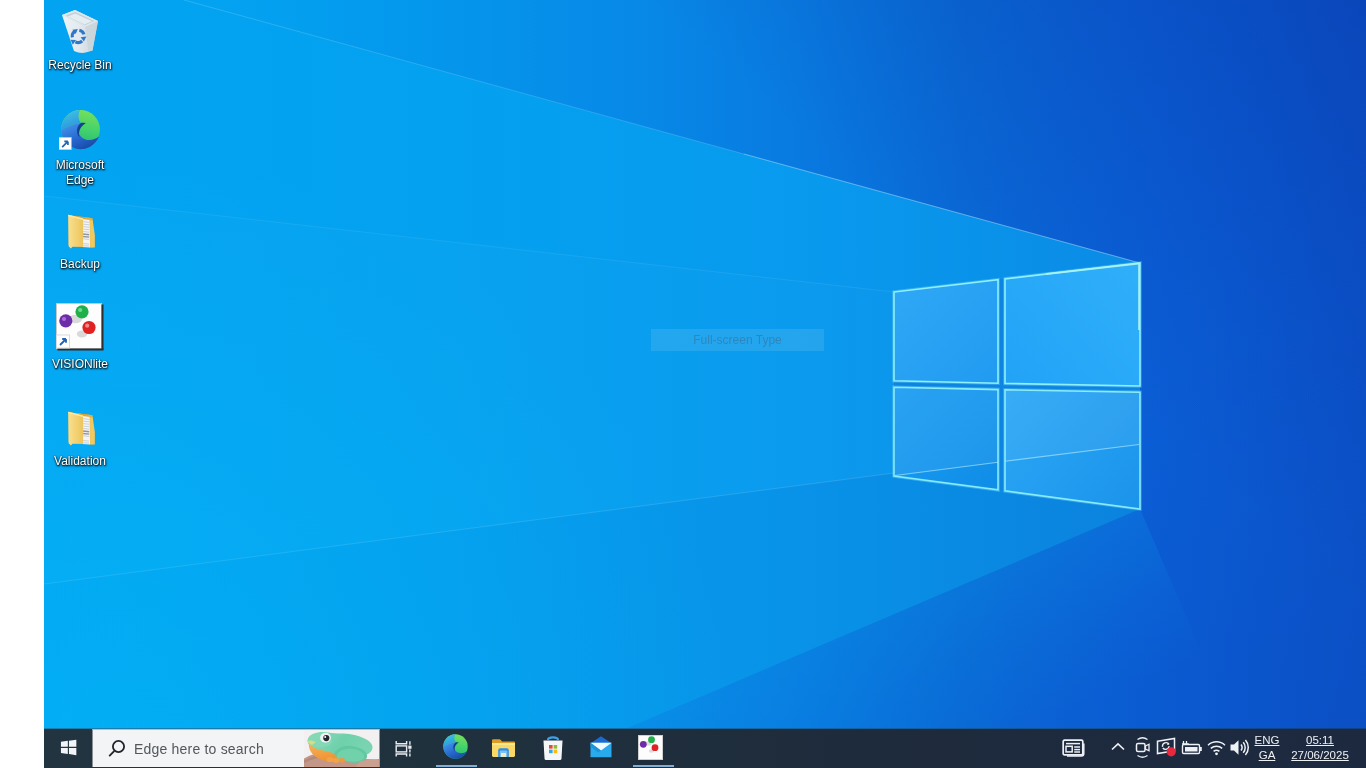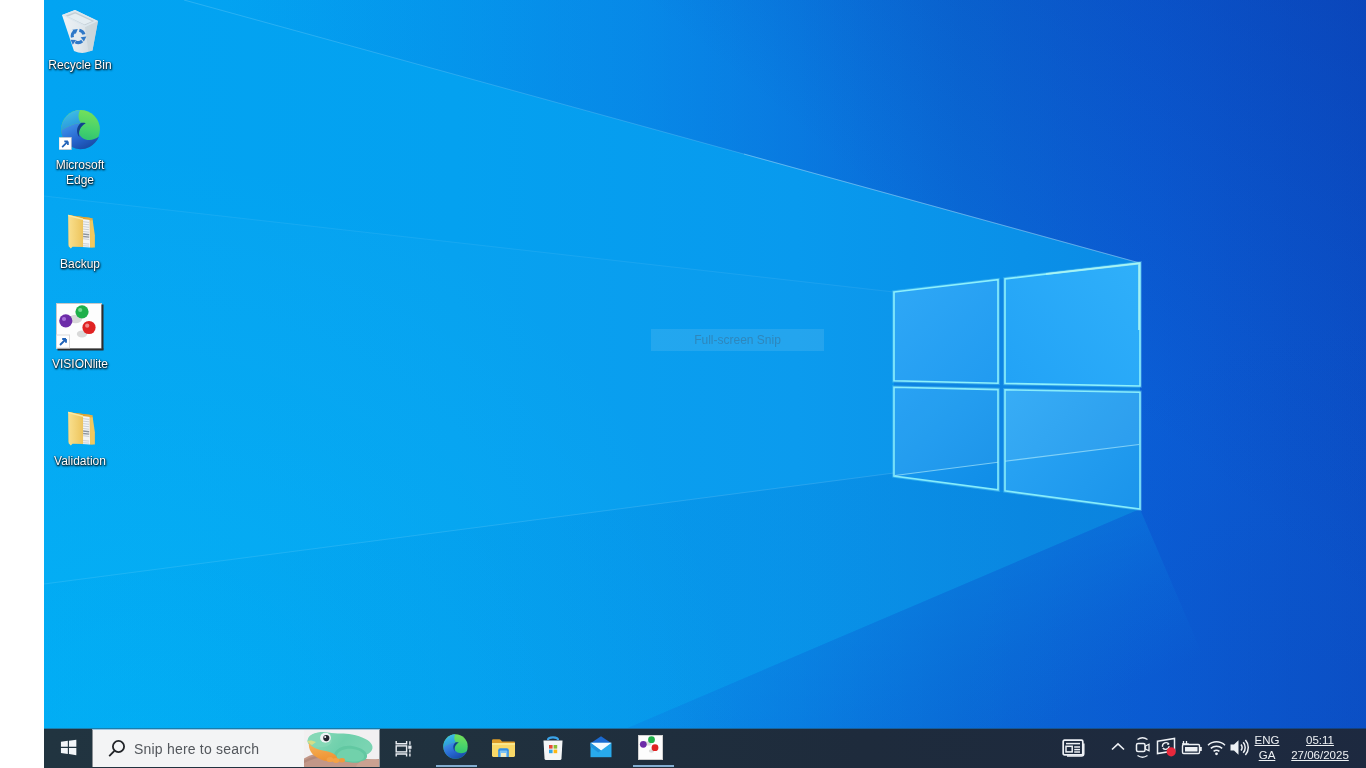--- a/index.html
+++ b/index.html
@@ -269,40 +269,40 @@
     <line x1="27.5" y1="28.6" x2="34.5" y2="29.4"></line>
     <line x1="27.5" y1="31.4" x2="34.5" y2="32.1"></line>
   </g>
   <polygon points="35.5,13 38.5,12.8 41,30 41,44 35.5,44" fill="#f1c95f"></polygon>
   <polygon points="10.5,6.5 27.5,10.8 27.5,43.5 15.5,43.2 13.5,45.2 11,42.5" fill="url(#fcov2)"></polygon>
   <polygon points="10.5,6.5 27.5,10.8 27.5,12.6 10.7,8.3" fill="#fbe9a4"></polygon>
 </svg>
 <div class="lbl" style="margin-top:5.5px;">Validation</div>
 </div>
 
-<div id="snip">Full-screen Snip</div>
+<div id="snip">Full-screen Type</div>
 
 <div id="taskbar">
   <div style="position:absolute;left:0;top:0;width:1366px;height:1px;background:linear-gradient(90deg,#1a7fae 0%,#187aa8 25%,#15609f 60%,#134a8c 85%,#123e7e 100%);"></div>
 
   <svg class="tbico" style="left:15.5px;top:11px;" width="17" height="17" viewBox="0 0 18 18">
     <g fill="#f2f5f8">
       <polygon points="1,2.9 8.3,1.9 8.3,8.3 1,8.3"></polygon>
       <polygon points="9.5,1.75 17.3,0.7 17.3,8.3 9.5,8.3"></polygon>
       <polygon points="1,9.5 8.3,9.5 8.3,15.9 1,14.9"></polygon>
       <polygon points="9.5,9.5 17.3,9.5 17.3,17.1 9.5,16"></polygon>
     </g>
   </svg>
 
   <div id="search">
     <svg style="position:absolute;left:14px;top:9px;" width="20" height="20" viewBox="0 0 20 20">
       <circle cx="11.5" cy="7.5" r="5.6" fill="none" stroke="#202327" stroke-width="1.8"></circle>
       <line x1="7.4" y1="11.9" x2="2.2" y2="17.2" stroke="#202327" stroke-width="1.8"></line>
     </svg>
-    <div id="searchtxt">Snip here to search</div>
+    <div id="searchtxt">Edge here to search</div>
     <svg style="position:absolute;right:0;top:0;" width="75" height="37" viewBox="0 0 75 37">
       <defs>
         <linearGradient id="frogbody" x1="0" y1="0" x2="1" y2="0.3">
           <stop offset="0" stop-color="#8fdcba"></stop>
               <stop offset="0.6" stop-color="#6fd0ac"></stop>
               <stop offset="1" stop-color="#7ad4b2"></stop>
         </linearGradient>
         <linearGradient id="chest" x1="0" y1="0" x2="0.3" y2="1">
           <stop offset="0" stop-color="#f6b35a"></stop>
               <stop offset="1" stop-color="#ef9434"></stop>

